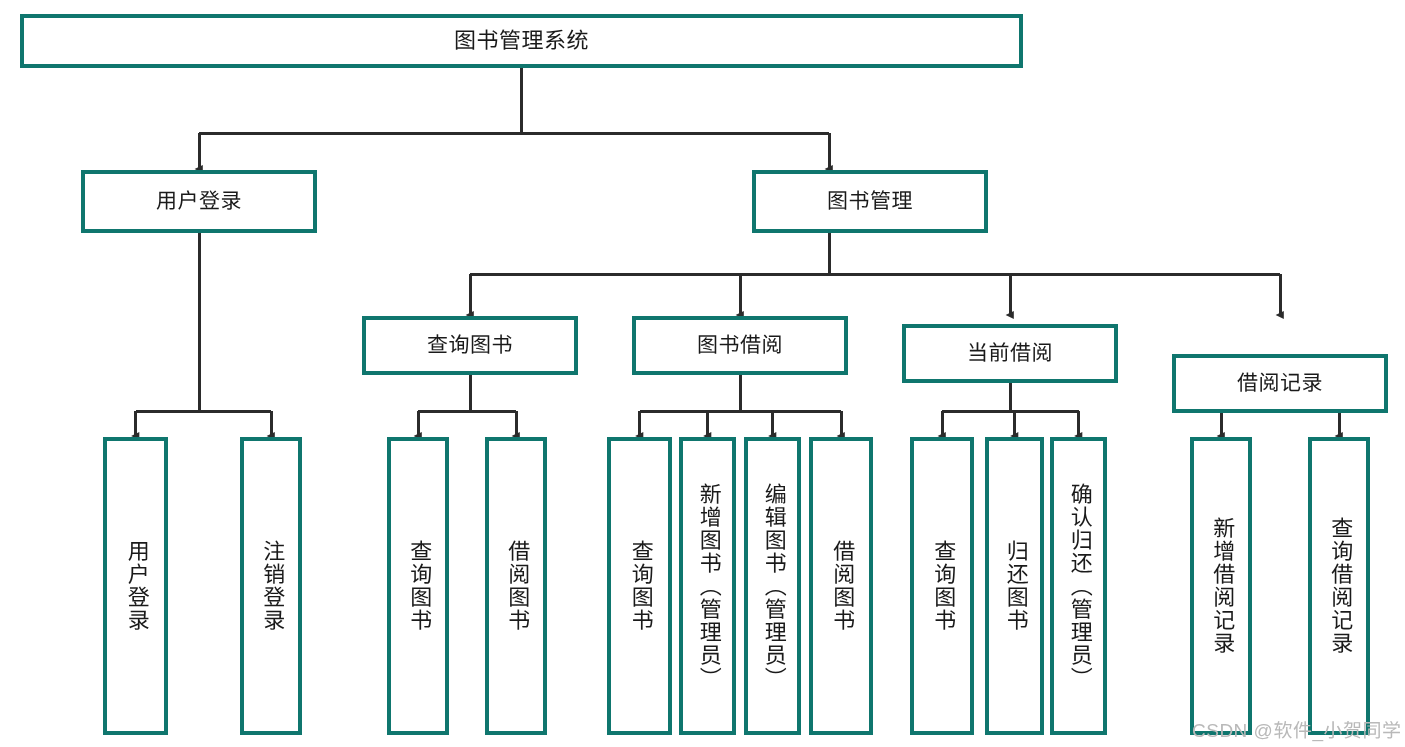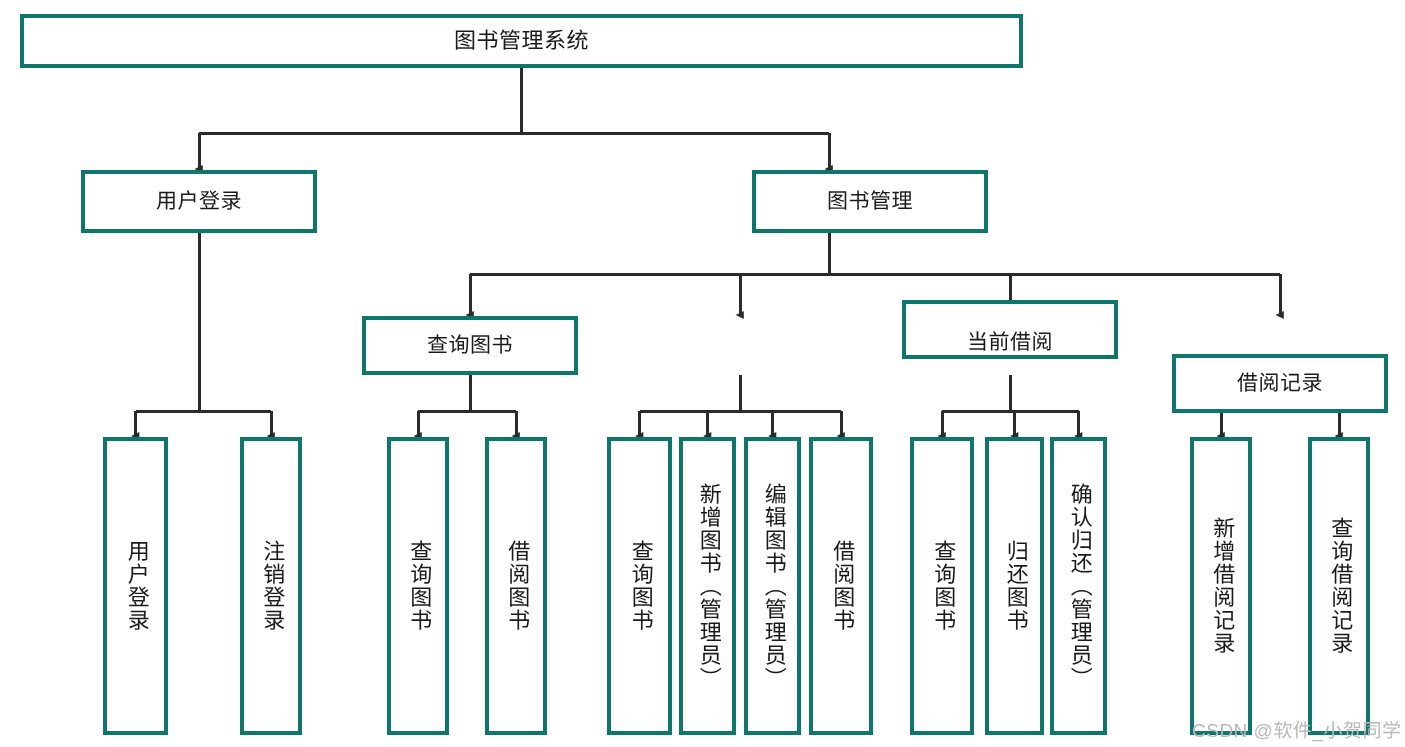--- a/index.html
+++ b/index.html
@@ -125,21 +125,24 @@
   <div class="node horizontal" style="left:81px; top:170px; width:236px; height:63px;">
     <span class="node-label">用户登录</span>
   </div>
   <div class="node horizontal" style="left:752px; top:170px; width:236px; height:63px;">
     <span class="node-label">图书管理</span>
   </div>
 
   <div class="node horizontal" style="left:362px; top:316px; width:216px; height:59px;">
     <span class="node-label">查询图书</span>
   </div>
-  <div class="node horizontal" style="left:902px; top:300px; width:216px; height:59px;align-items:flex-end;">
+  <div class="node horizontal" style="left:632px; top:316px; width:216px; height:59px;">
+    <span class="node-label">图书借阅</span>
+  </div>
+  <div class="node horizontal" style="left:902px; top:324px; width:216px; height:59px;">
     <span class="node-label">当前借阅</span>
   </div>
   <div class="node horizontal" style="left:1172px; top:316px; width:216px; height:59px;margin-top:38px;">
     <span class="node-label">借阅记录</span>
   </div>
 
   <div class="node vertical" style="left:103px; top:437px; width:65px; height:298px;">
     <span class="node-label">用户登录</span>
   </div>
   <div class="node vertical" style="left:240px; top:437px; width:62px; height:298px;">

